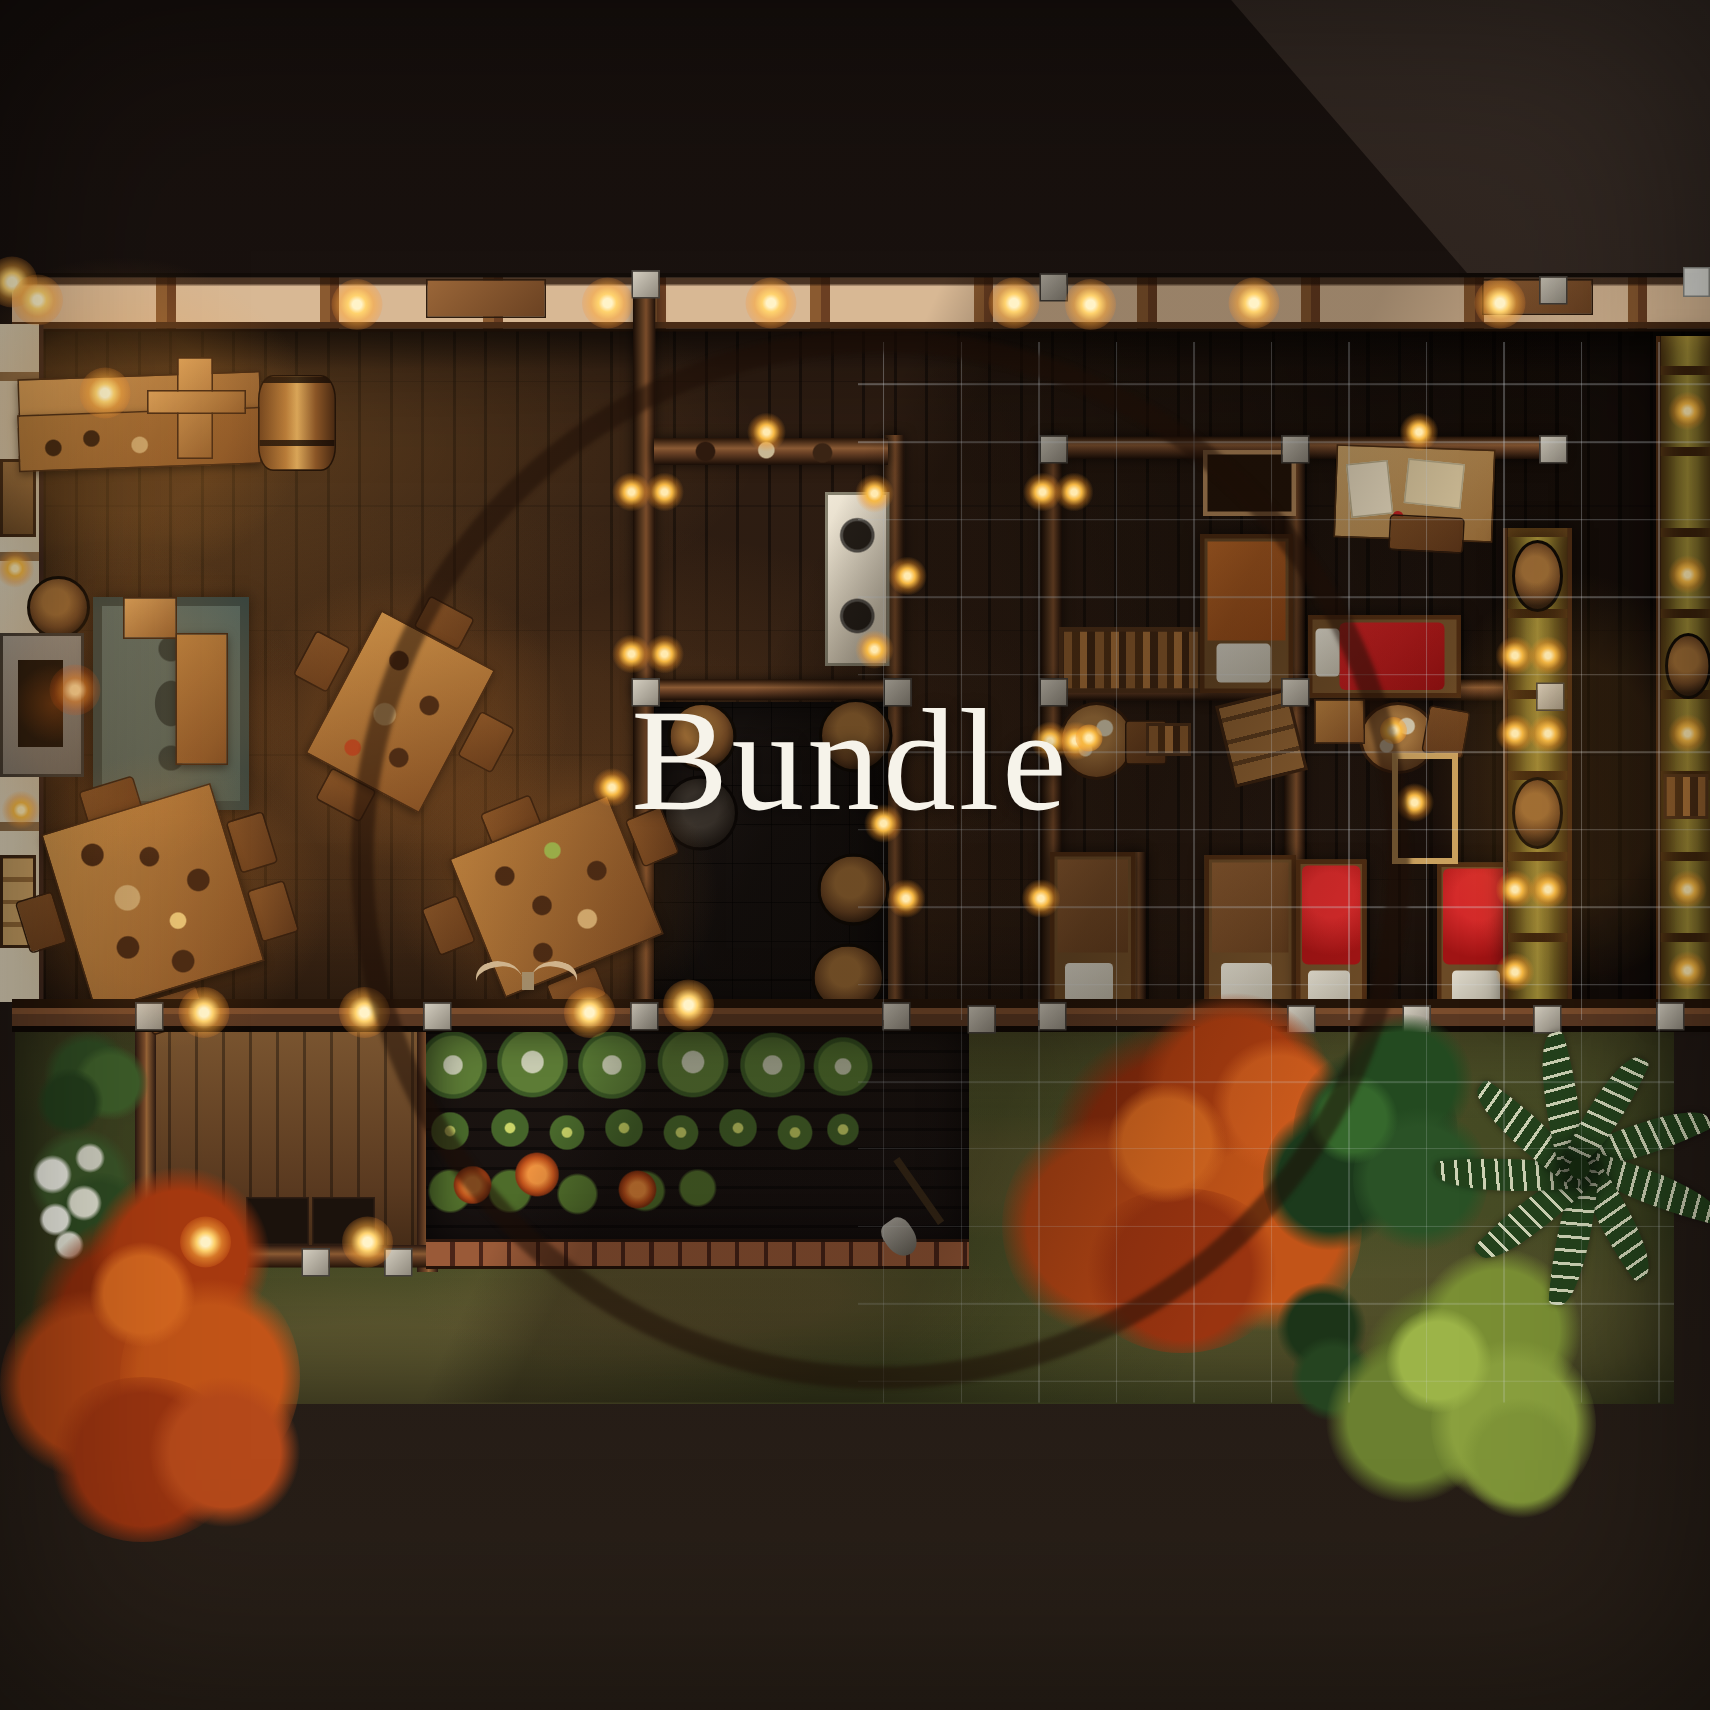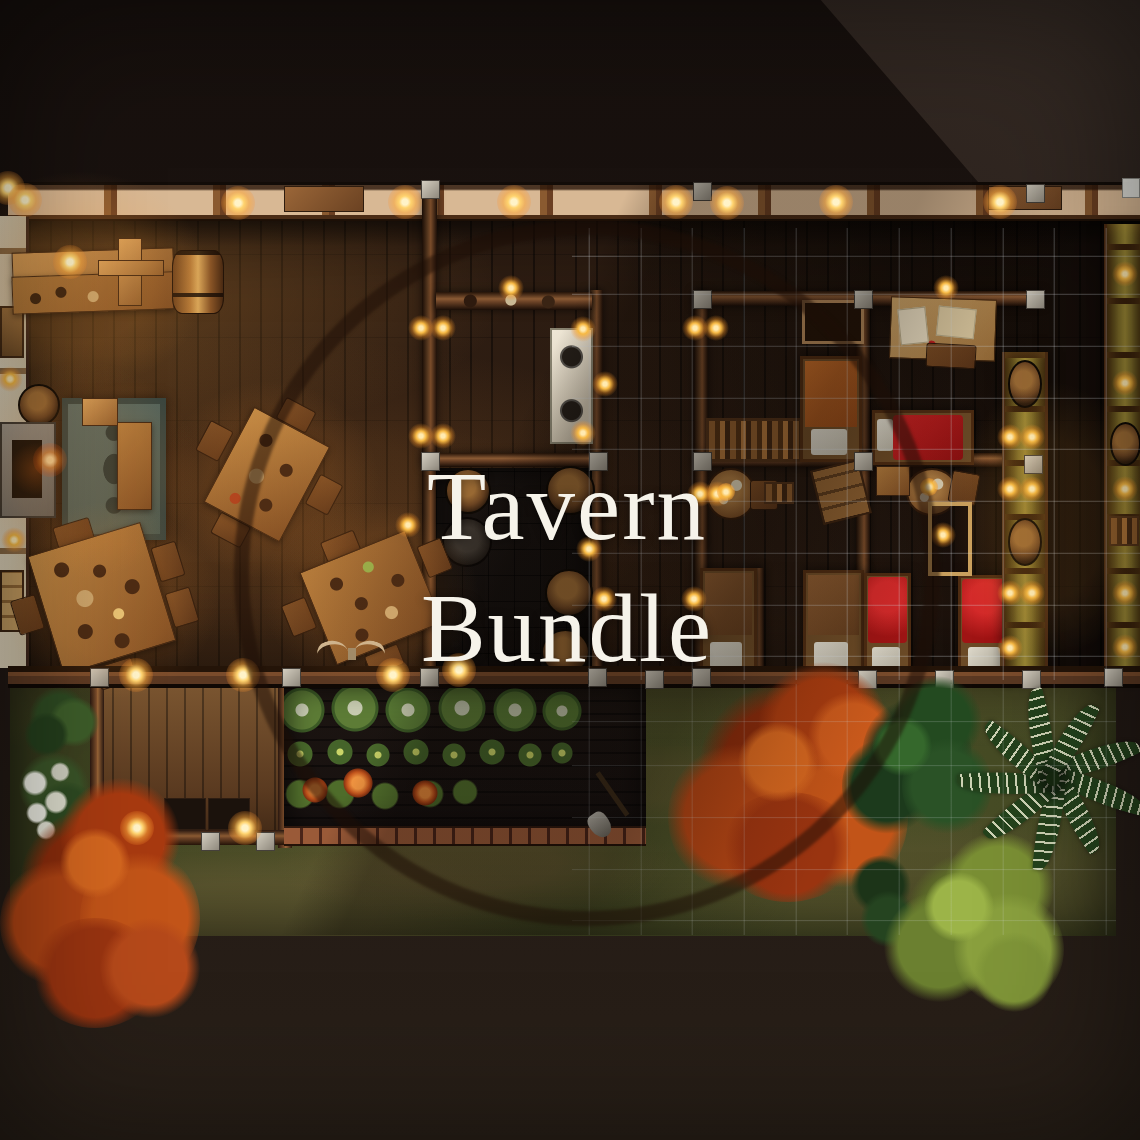--- a/index.html
+++ b/index.html
@@ -451,17 +451,16 @@
   <div class="abs sconce" style="left:1125px;top:593px;"></div>
   <div class="abs sconce" style="left:1125px;top:647px;"></div>
   <div class="abs sconce" style="left:10px;top:379px;"></div>
   <div class="abs sconce" style="left:14px;top:540px;"></div>
   <div class="abs sconce" style="left:726px;top:492px;width:18px;height:18px;margin:-9px;"></div>
   <div class="abs sconce" style="left:929px;top:487px;width:18px;height:18px;margin:-9px;"></div>
 
   <div class="abs ring"></div>
   <div class="abs vignette"></div>
   <div class="abs title">
-    <div>Tavern</div>
     <div>Bundle</div>
   </div>
 
 </div>
 
 </body></html>

